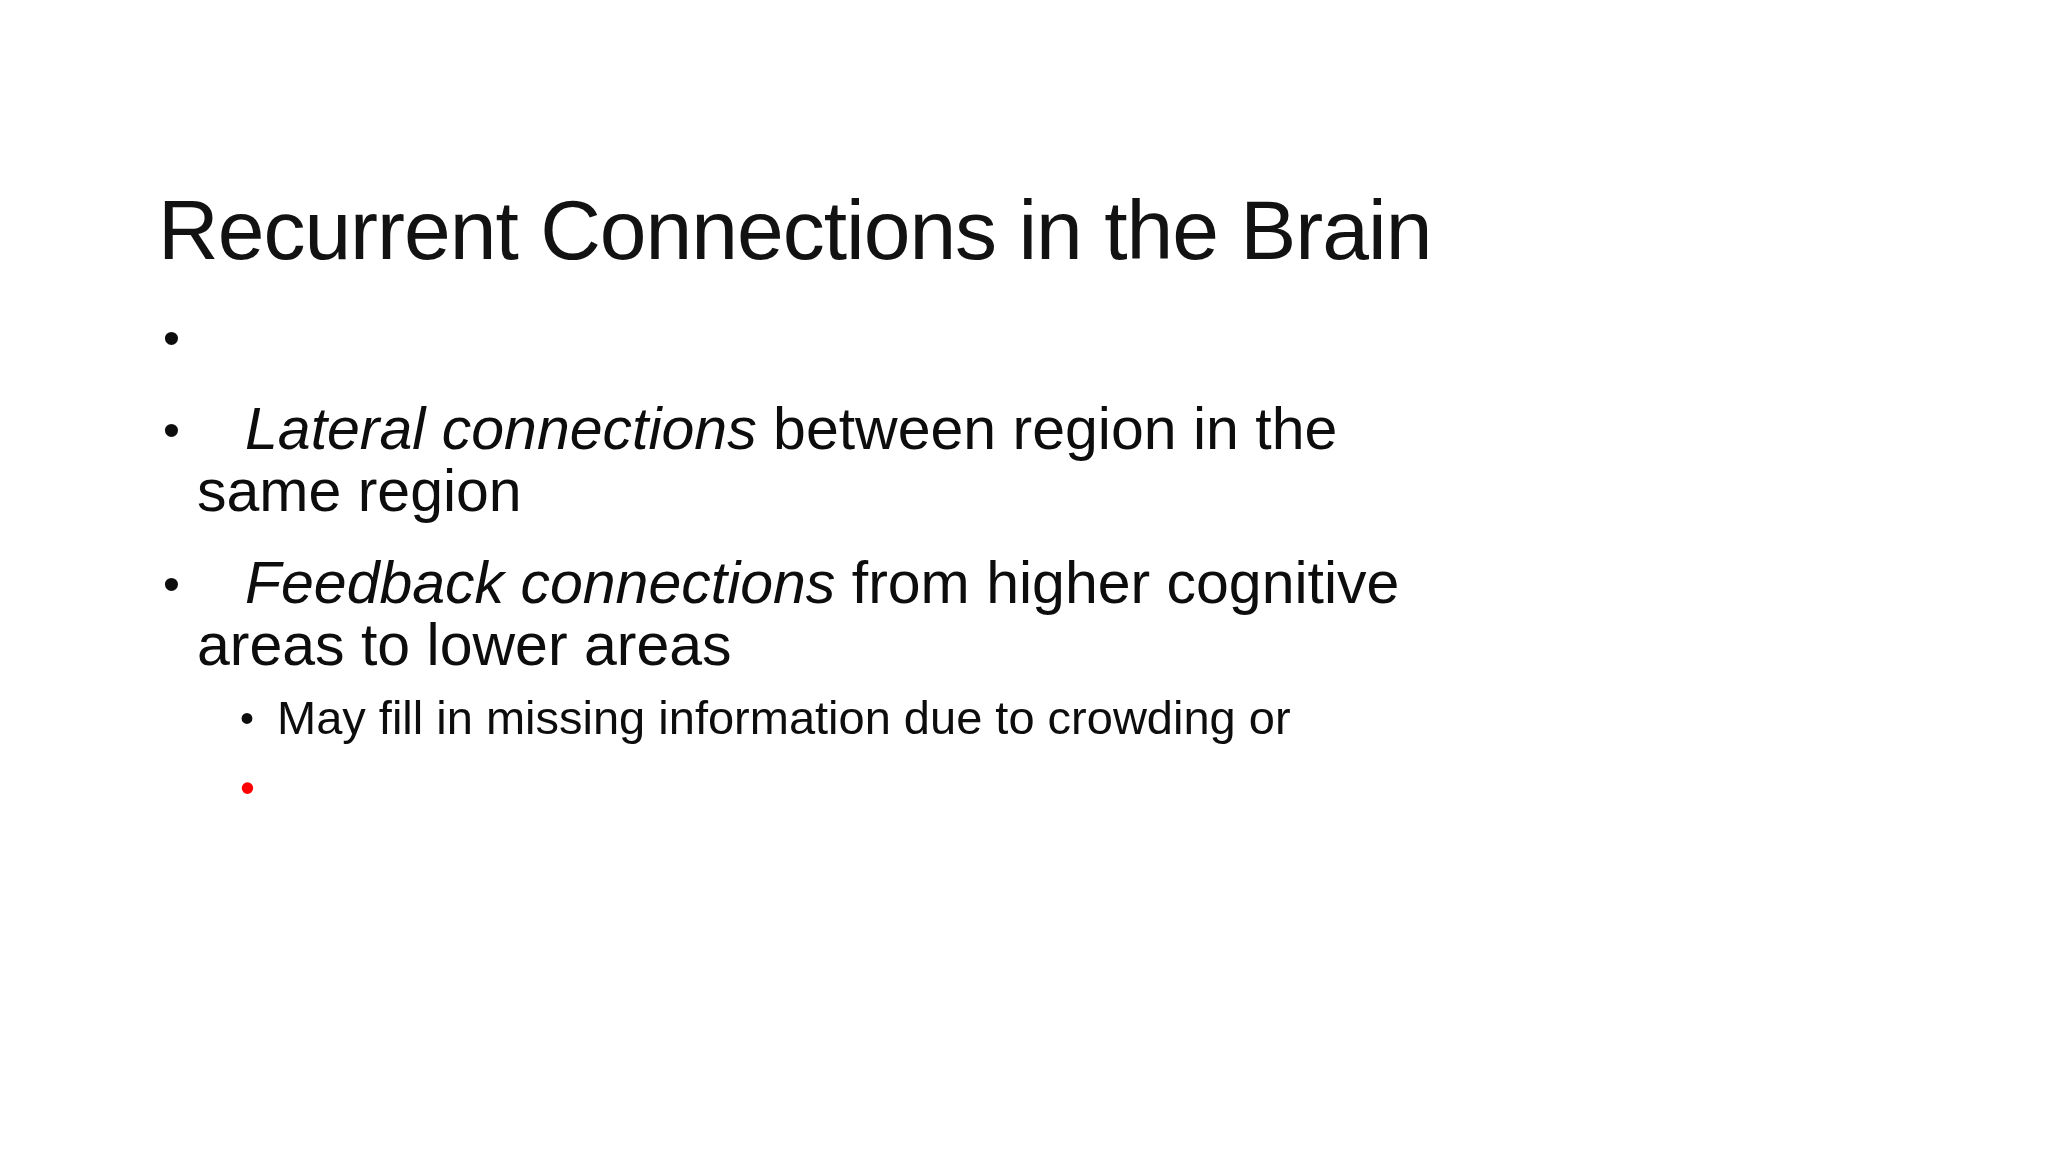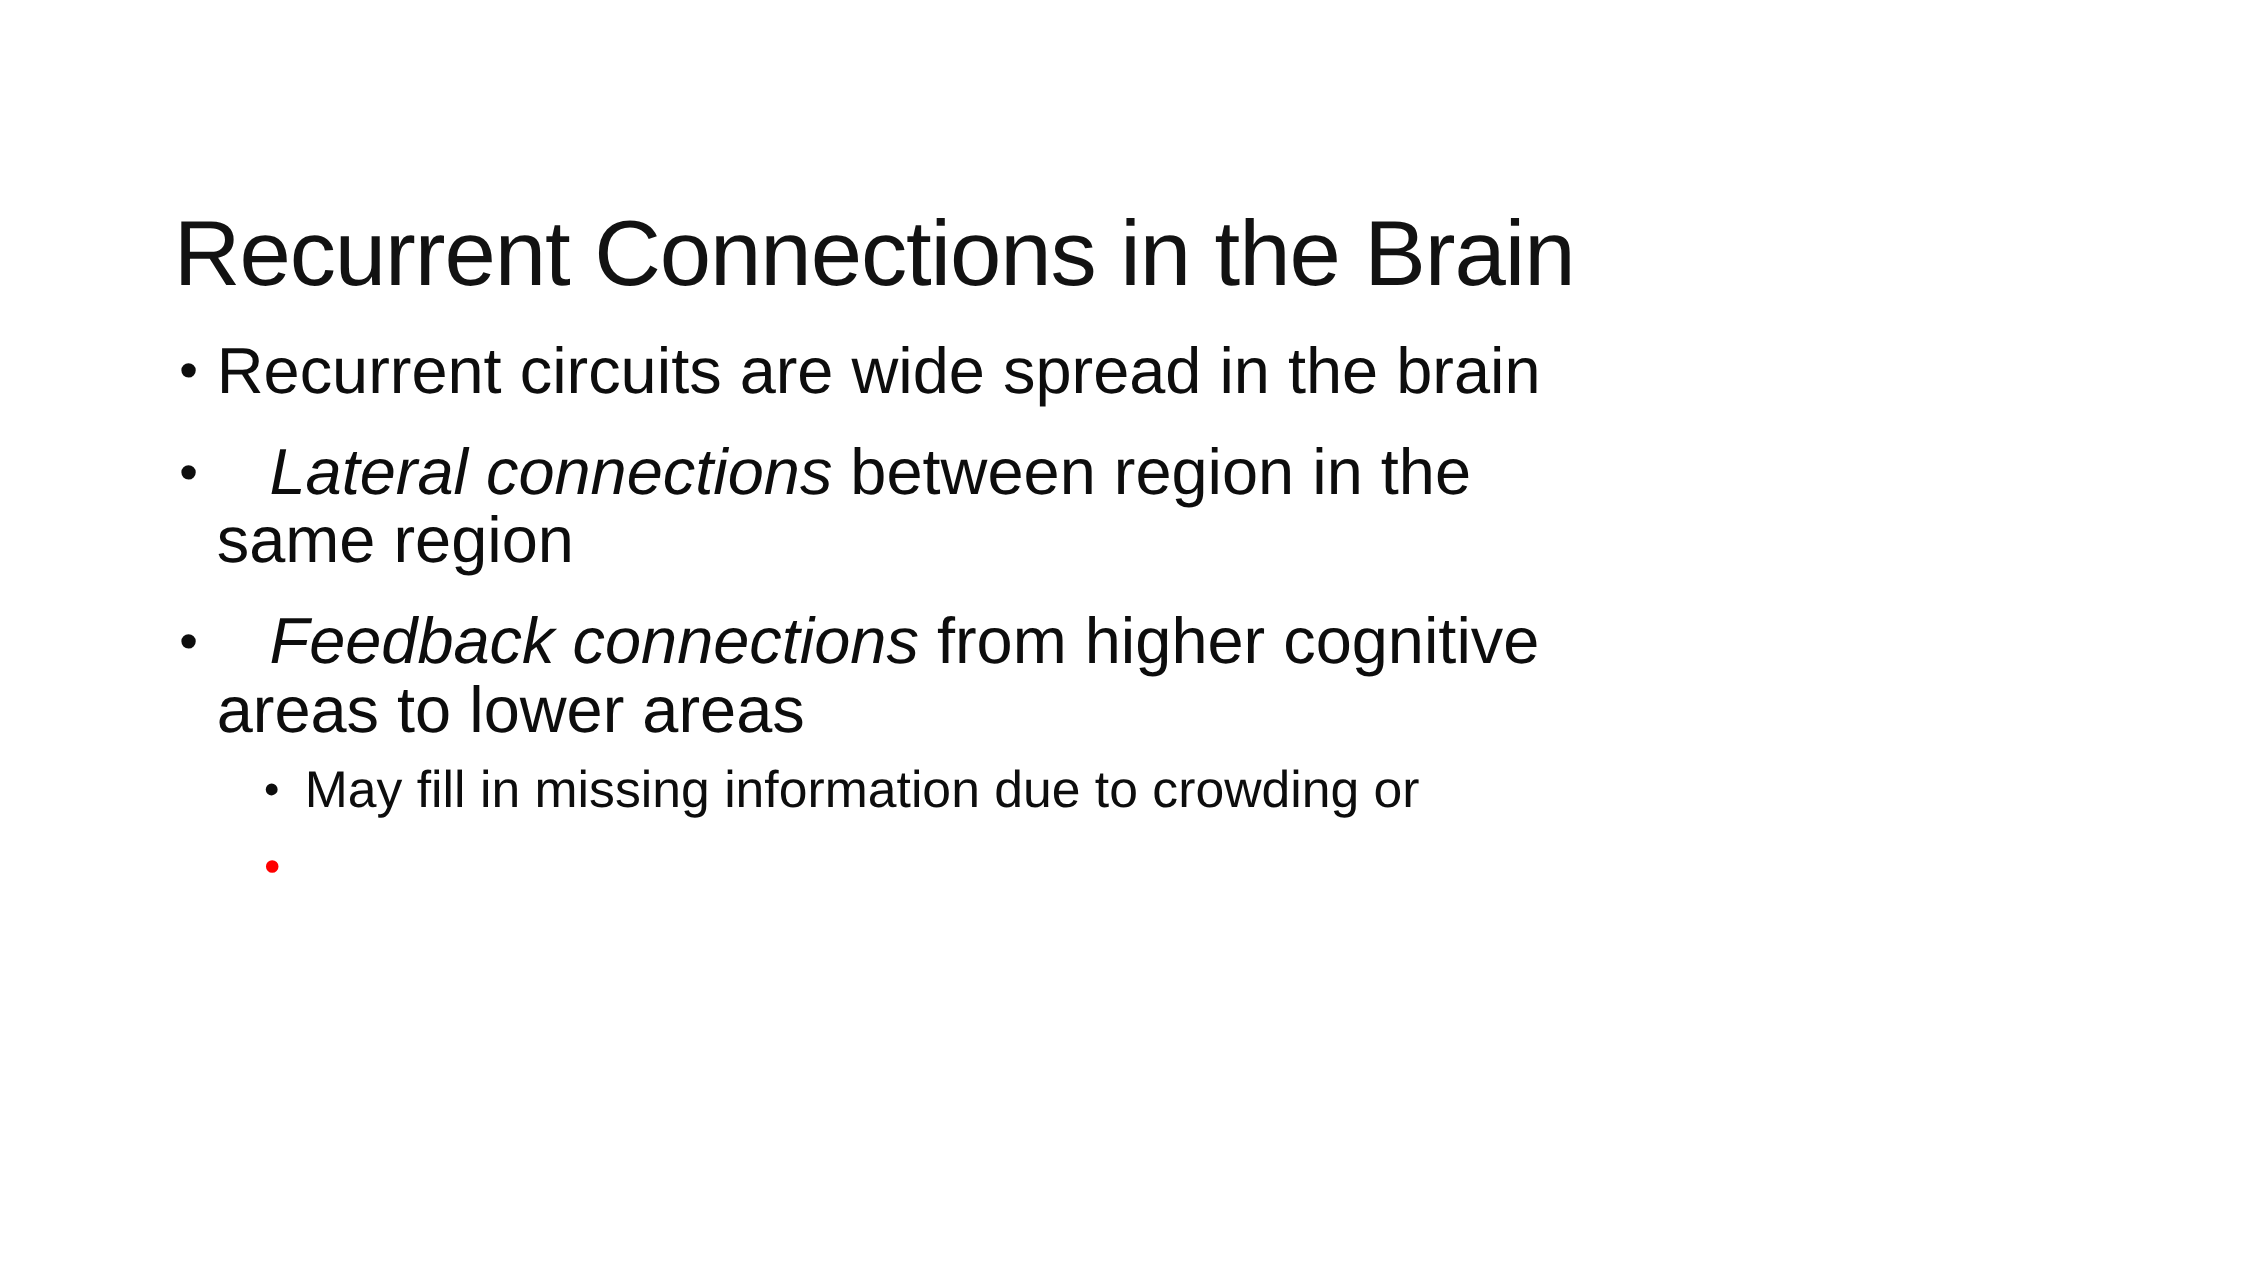--- a/index.html
+++ b/index.html
@@ -81,21 +81,21 @@
 <body>
 
 <div class="slide">
 
   <h1 class="slide-title">Recurrent Connections in the Brain</h1>
 
   <div class="content">
 
     <div class="bullet">
       <span class="marker">•</span>
-      <span><span>Recurrent circuits are wide spread in the brain</span><br>
+      <span><br>
       </span>
     </div>
 
     <div class="bullet">
       <span class="marker">•</span>
       <span><span class="it">Lateral connections</span><span> between region in the</span><br>
       <span>same region</span></span>
     </div>
 
     <div class="bullet">

